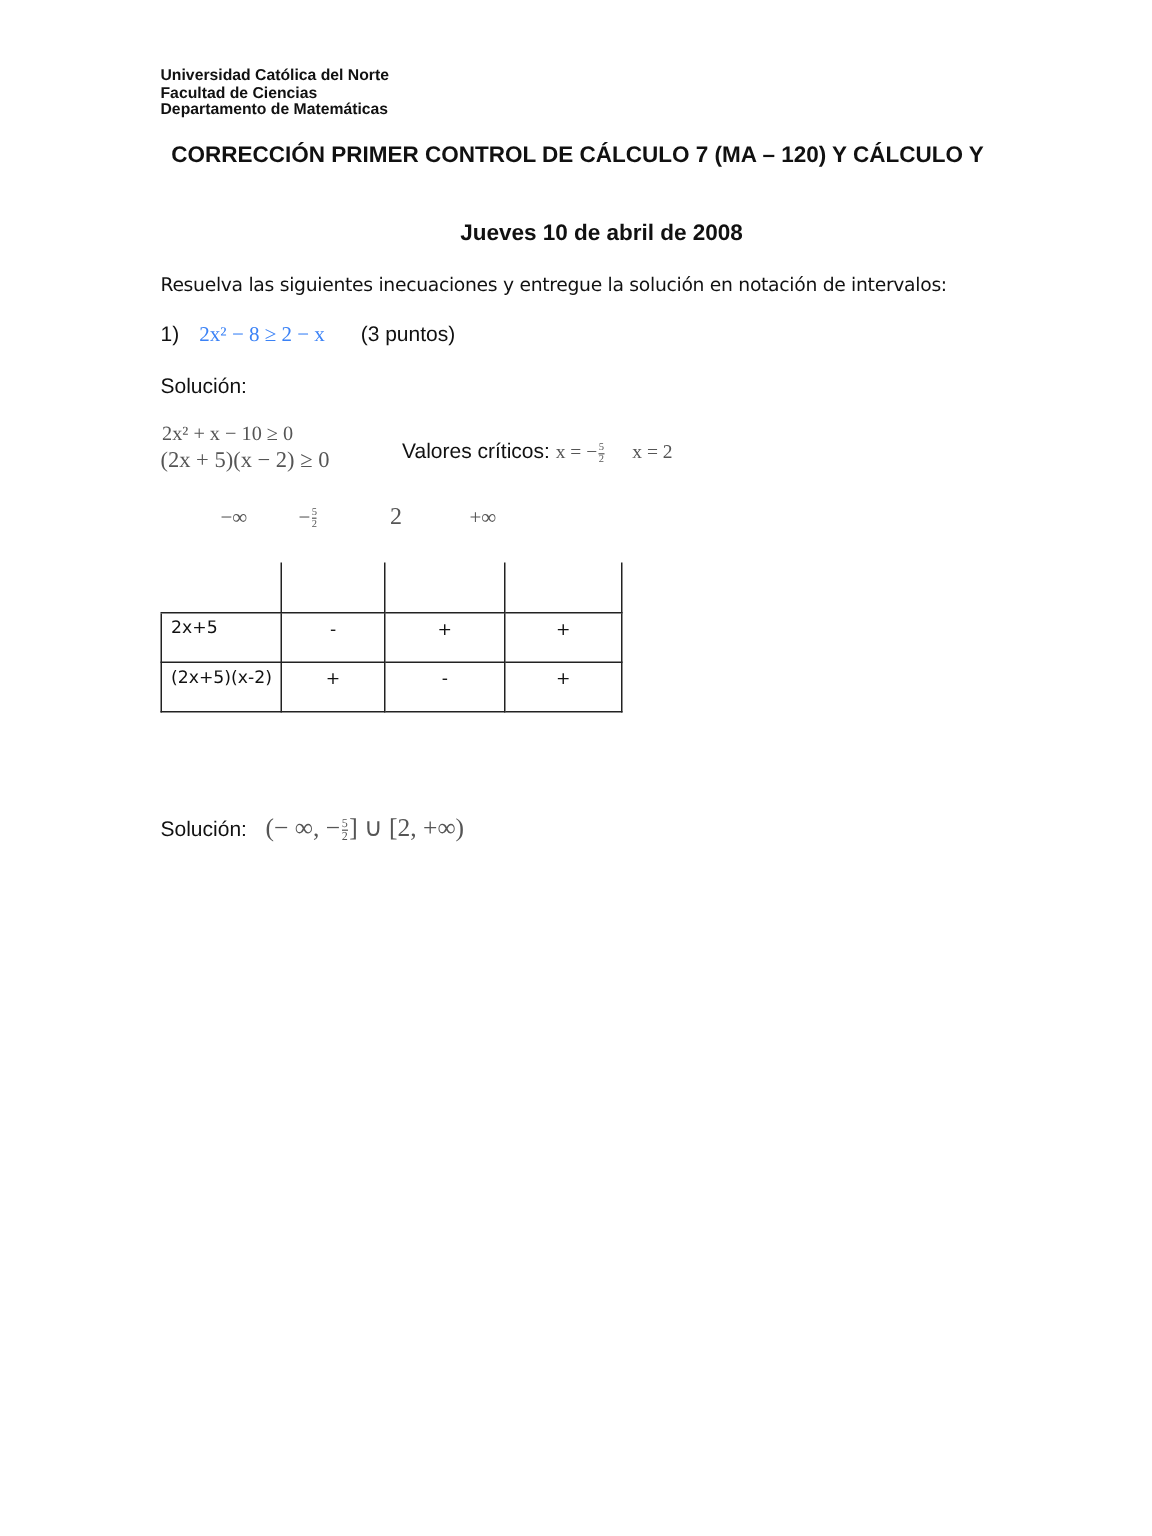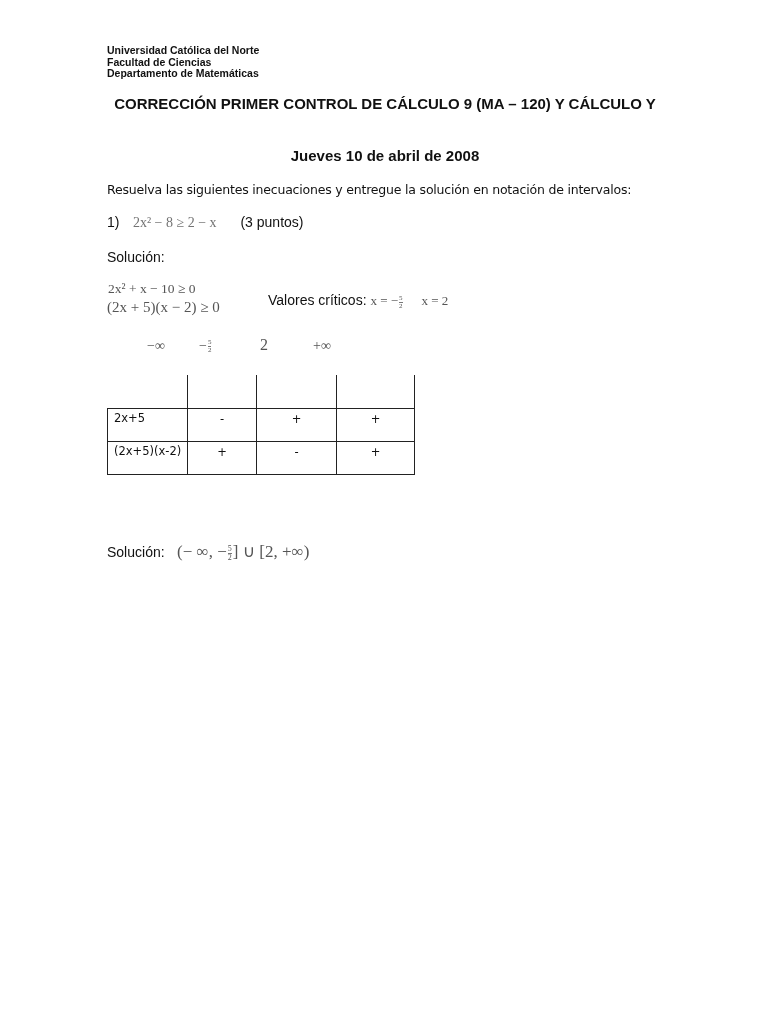--- a/index.html
+++ b/index.html
@@ -2,25 +2,25 @@
 <html><head>
 <meta charset="utf-8">
 <style>
   html, body { margin: 0; padding: 0; background: #ffffff; }
   body { width: 768px; height: 1024px; position: relative; overflow: hidden; color: #111; }
   .sans { font-family: "Liberation Sans", sans-serif; }
   .abs { position: absolute; }
 
   .inst { font-size: 10.5px; font-weight: bold; line-height: 11.5px; left: 107px; top: 45px; }
   .title { left: 100px; width: 570px; text-align: center; font-size: 15px; font-weight: bold; line-height: 20px; top: 94px; }
-  .date { left: 100px; width: 570px; text-align: center; font-size: 15px; font-weight: bold; top: 147px; }
+  .date { left: 116px; width: 570px; text-align: center; font-size: 15px; font-weight: bold; top: 147px; }
   .instr { left: 107px; top: 182px; font-size: 13.5px; font-family: "DejaVu Sans", sans-serif; font-size: 12.5px; letter-spacing: -0.2px; }
   .q1 { left: 107px; top: 214px; font-size: 14px; }
   .q1 .num { display: inline-block; width: 22px; }
-  .q1 .math { color: #737373; font-size: 14px; margin-left: 0; }
+  .q1 .math { color: #3b82f6; font-size: 14px; margin-left: 0; }
   .q1 .pts { margin-left: 20px; }
   .sol-label { font-size: 14px; font-weight: normal; }
   .math-grey { color: #555; font-family: "Liberation Serif", serif; }
   .eq1 { left: 108px; top: 281px; font-size: 13.5px; }
   .eq2 { left: 107px; top: 299px; font-size: 15px; }
   .crit { left: 268px; top: 292px; font-size: 14px; }
   .crit .math-grey { font-size: 13px; }
   .frac { display: inline-block; vertical-align: middle; text-align: center; font-size: 7px; line-height: 7px; margin: 0 1px; }
   .frac span { display: block; }
   .frac .bar { border-top: 0.8px solid #777; }
@@ -43,21 +43,21 @@
 </head>
 <body>
 
 <div class="abs sans inst">
   <div>Universidad Católica del Norte</div>
   <div>Facultad de Ciencias</div>
   <div>Departamento de Matemáticas</div>
 </div>
 
 <div class="abs sans title">
-  <div>CORRECCIÓN PRIMER CONTROL DE CÁLCULO 9 (MA – 120) Y CÁLCULO Y</div>
+  <div>CORRECCIÓN PRIMER CONTROL DE CÁLCULO 7 (MA – 120) Y CÁLCULO Y</div>
 </div>
 
 <div class="abs sans date">Jueves 10 de abril de 2008</div>
 
 <div class="abs instr">Resuelva las siguientes inecuaciones y entregue la solución en notación de intervalos:</div>
 
 <div class="abs sans q1">
   <span class="num">1)</span>
   <span class="math math-grey">2x² − 8 ≥ 2 − x</span>
   <span class="pts">(3 puntos)</span>

